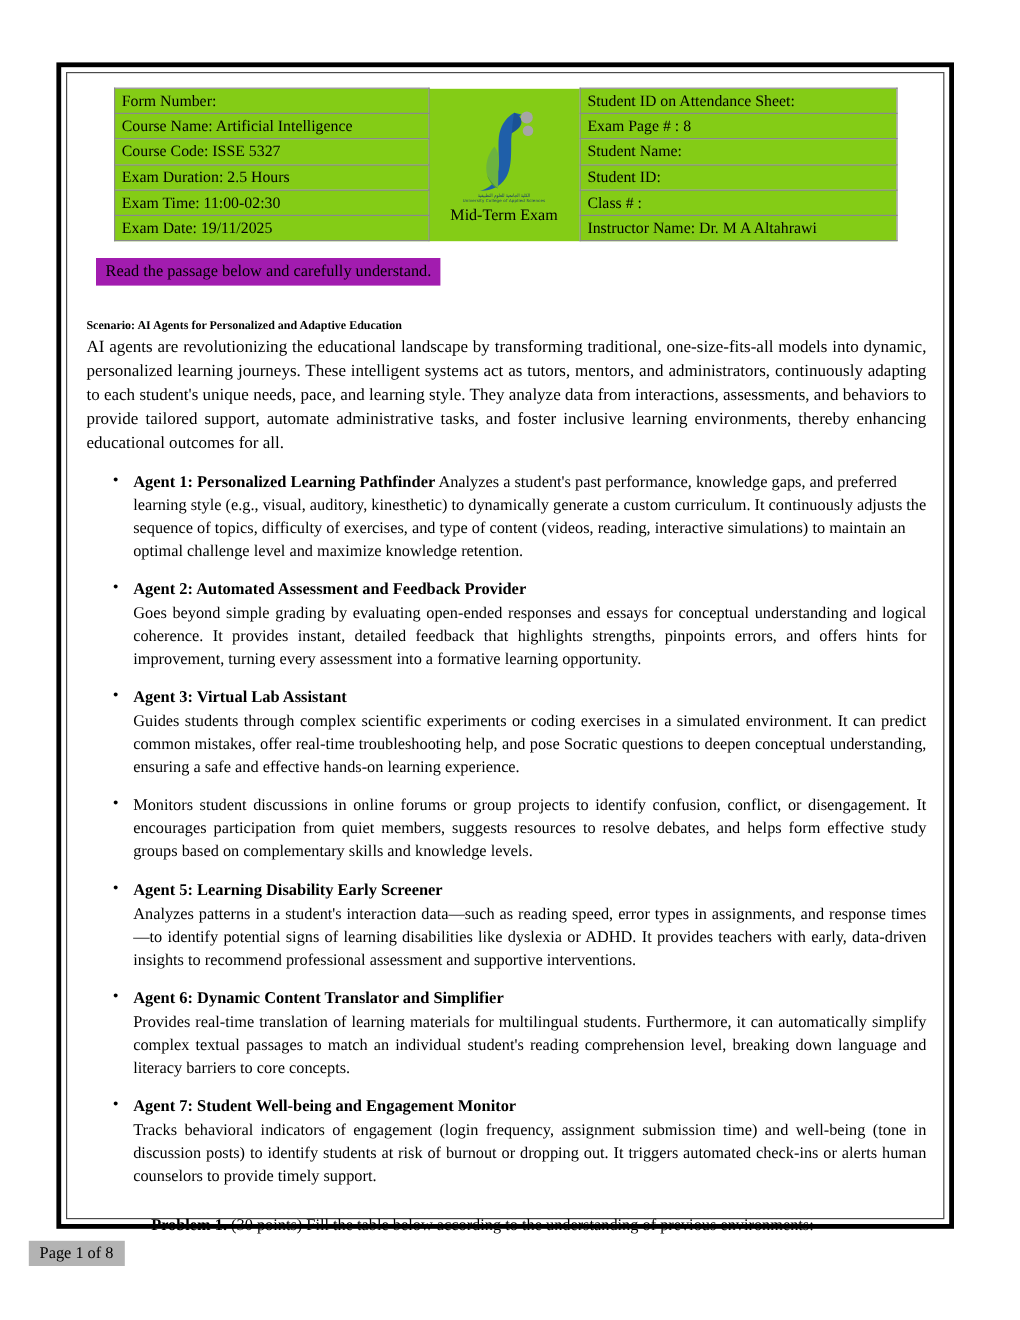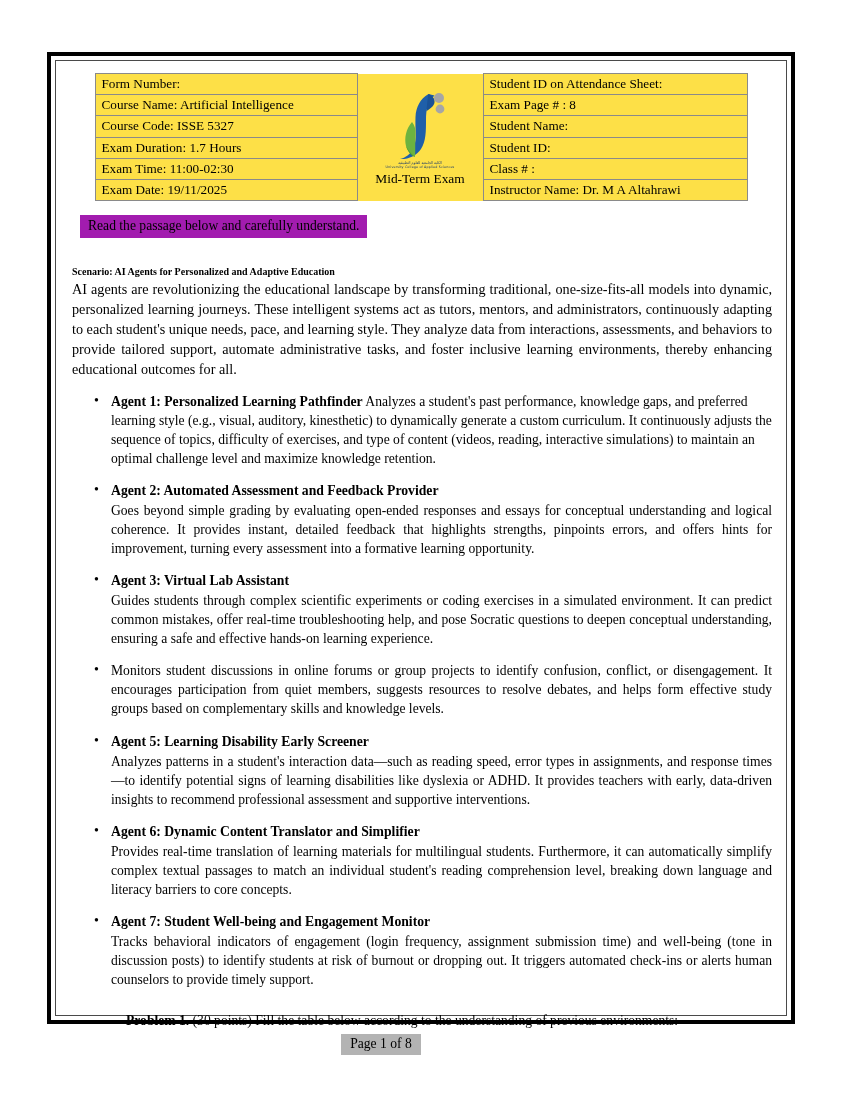--- a/index.html
+++ b/index.html
@@ -55,21 +55,21 @@
     border-collapse: collapse;
     table-layout: fixed;
   }
   table.hdr td {
     border: 1px solid #8a8a8a;
     font-size: 13.2px;
     line-height: 1.0;
     padding: 3px 5px 4px 6px;
     vertical-align: middle;
     white-space: nowrap;
-    background: #fde047;
+    background: #84cc16;
   }
   .col-left  { width: 250px; }
   .col-right { width: 252px; }
   .logo-cell {
     border: none !important;
     width: 125px;
     padding: 0 !important;
     text-align: center;
     vertical-align: top;
   }
@@ -168,23 +168,24 @@
     line-height: 1.4;
   }
   .problem b { font-weight: bold; margin-left: 24px; }
 
   
   #footer {
     position: absolute;
     left: 0;
     top: 1034px;
     width: 850px;
-    text-align: center;
+    text-align: left;
     padding-right: 88px;
     box-sizing: border-box;
+    padding-left: 24px;
   }
   .page-num {
     display: inline-block;
     background: #b3b3b3;
     font-size: 13.6px;
     padding: 2px 9px 3px 9px;
     line-height: 1.2;
   }
 </style>
 </head>
@@ -222,21 +223,21 @@
             </tr>
             <tr>
               <td class="col-left">Course Name: Artificial Intelligence</td>
               <td class="col-right">Exam Page # : 8</td>
             </tr>
             <tr>
               <td class="col-left">Course Code: ISSE 5327</td>
               <td class="col-right">Student Name:</td>
             </tr>
             <tr>
-              <td class="col-left">Exam Duration: 1.7 Hours</td>
+              <td class="col-left">Exam Duration: 2.5 Hours</td>
               <td class="col-right">Student ID:</td>
             </tr>
             <tr>
               <td class="col-left">Exam Time: 11:00-02:30</td>
               <td class="col-right">Class # :</td>
             </tr>
             <tr>
               <td class="col-left">Exam Date: 19/11/2025</td>
               <td class="col-right">Instructor Name: Dr. M A Altahrawi</td>
             </tr>

